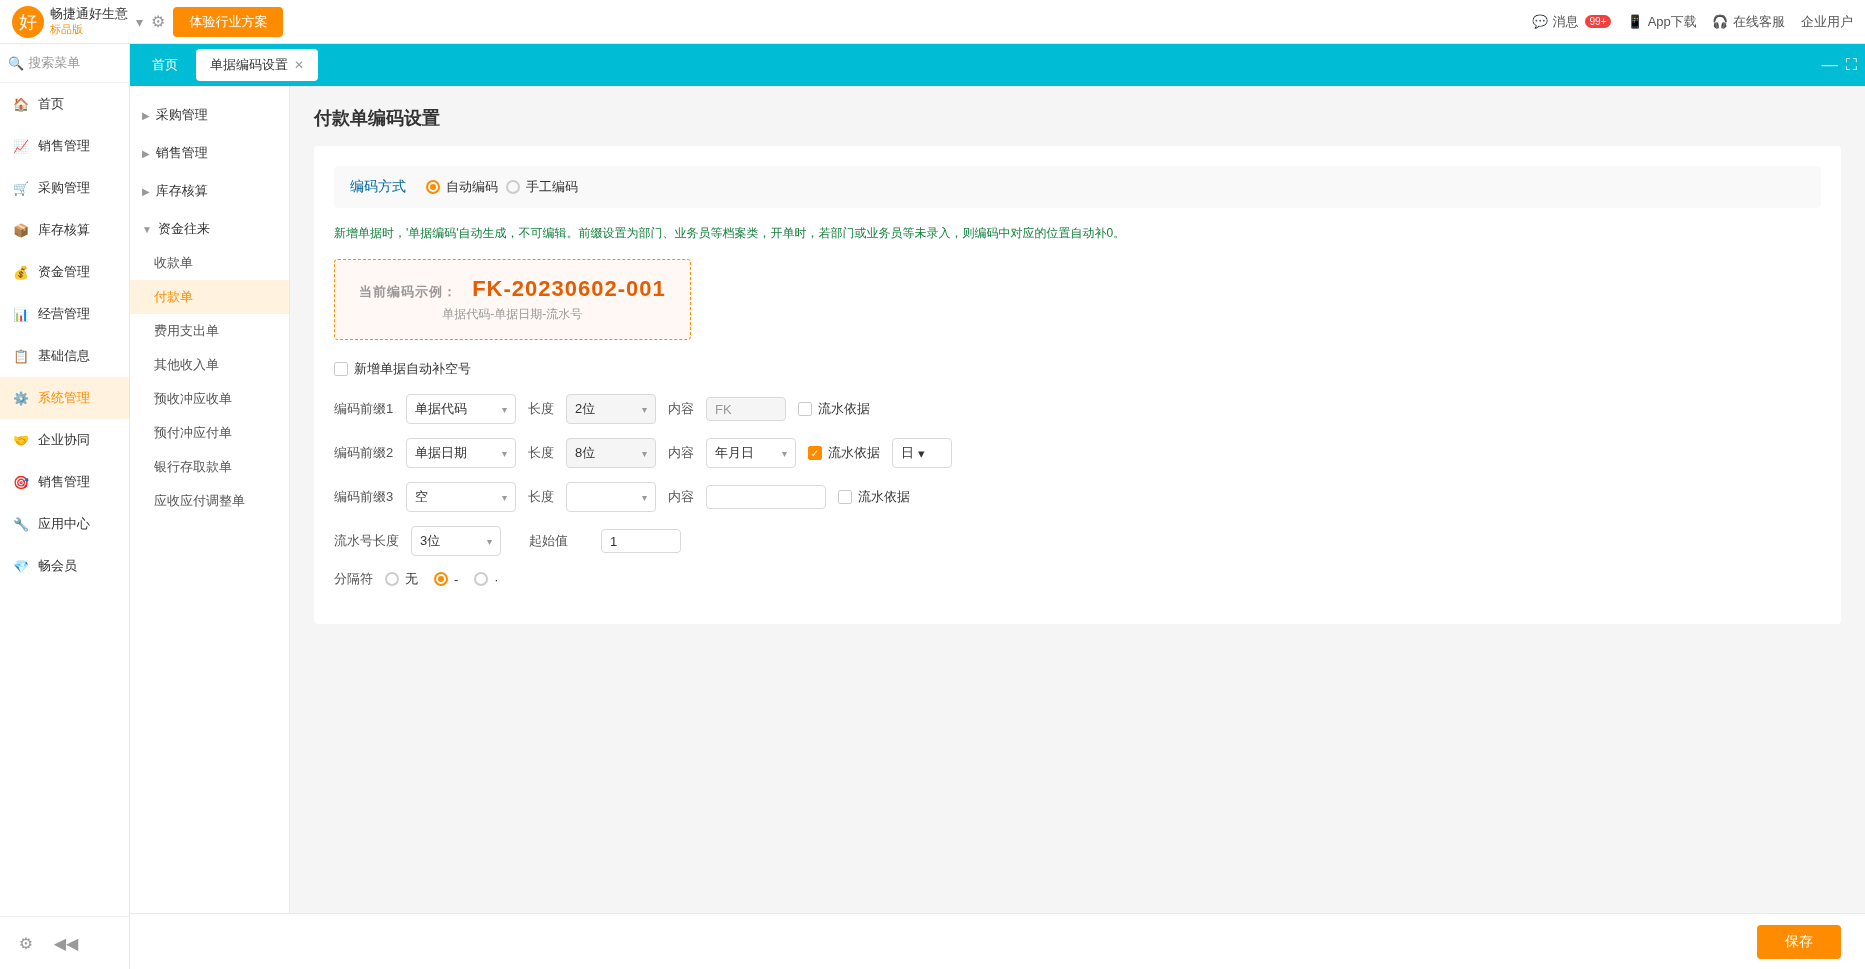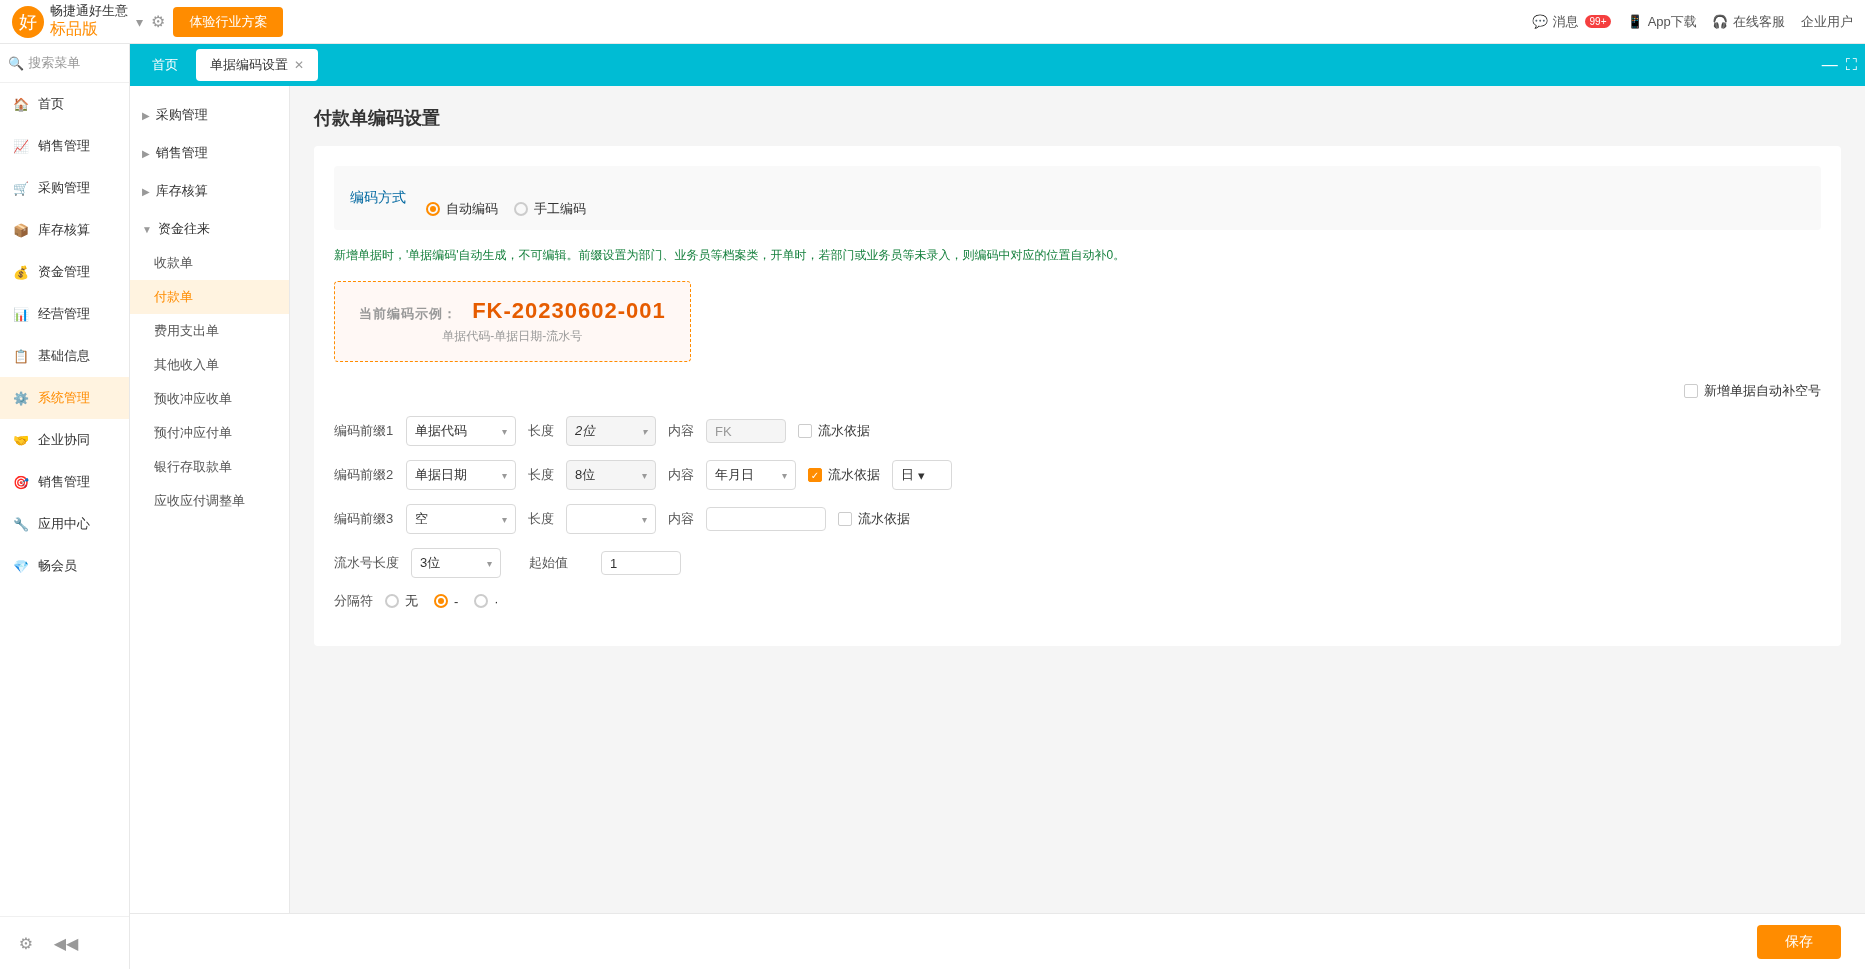--- a/index.html
+++ b/index.html
@@ -13,21 +13,21 @@
       display: flex;
       align-items: center;
       padding: 0 12px;
       justify-content: space-between;
       flex-shrink: 0;
     }
     .top-bar-left { display: flex; align-items: center; gap: 8px; }
     .top-bar-logo { display: flex; align-items: center; gap: 6px; }
     .logo-icon { width: 32px; height: 32px; background: #ff8c00; border-radius: 50%; display: flex; align-items: center; justify-content: center; color: #fff; font-size: 18px; }
     .logo-text { font-size: 13px; color: #333; line-height: 1.2; }
-    .logo-sub { font-size: 16px; color: #ff8c00; }
+    .logo-sub { font-size: 11px; color: #ff8c00; }
     .top-bar-nav { display: flex; align-items: center; gap: 8px; }
     .btn-industry { background: #ff8c00; color: #fff; border: none; border-radius: 4px; padding: 6px 16px; font-size: 13px; cursor: pointer; }
     .top-bar-right { display: flex; align-items: center; gap: 16px; font-size: 13px; color: #555; }
     .badge { background: #f53f3f; color: #fff; border-radius: 10px; font-size: 10px; padding: 1px 5px; margin-left: 2px; }
 
     
     .main-layout { display: flex; flex: 1; overflow: hidden; }
 
     
     .sidebar { width: 130px; background: #fff; border-right: 1px solid #e8e8e8; display: flex; flex-direction: column; flex-shrink: 0; }
@@ -79,21 +79,21 @@
     
     .main-content { flex: 1; overflow-y: auto; padding: 20px 24px; background: #f5f5f5; }
     .page-title { font-size: 18px; font-weight: 600; color: #333; margin-bottom: 16px; }
 
     
     .card { background: #fff; border-radius: 4px; padding: 20px; }
 
     
     .encoding-method { display: flex; align-items: center; gap: 20px; padding: 12px 16px; background: #f9f9f9; border-radius: 4px; margin-bottom: 16px; }
     .encoding-label { font-size: 14px; color: #0369a1; }
-    .radio-group { display: flex; align-items: center; gap: 16px; margin-top: 22px; }
+    .radio-group { display: flex; align-items: center; gap: 8px; }
     .radio-item { display: flex; align-items: center; gap: 6px; font-size: 13px; color: #333; cursor: pointer; }
     .radio-circle { width: 14px; height: 14px; border-radius: 50%; border: 2px solid #ccc; display: inline-flex; align-items: center; justify-content: center; }
     .radio-circle.checked { border-color: #ff8c00; }
     .radio-circle.checked::after { content: ''; width: 6px; height: 6px; border-radius: 50%; background: #ff8c00; }
 
     
     .info-text { font-size: 12px; color: #15803d; margin-bottom: 16px; line-height: 1.6; }
 
     
     .code-example {
@@ -322,36 +322,36 @@
           
           <div class="code-example">
             <div class="code-example-main">
               <span style="font-size:13px;color:#999;margin-right:8px;">当前编码示例：</span>
               <span>FK-20230602-001</span>
             </div>
             <div class="code-example-sub">单据代码-单据日期-流水号</div>
           </div>
 
           
-          <div class="form-row" style="margin-bottom:16px;justify-content:flex-end;">
+          <div class="form-row" style="margin-bottom:16px;">
             <label class="checkbox-item">
               <span class="checkbox-box"></span>
               <span>新增单据自动补空号</span>
             </label>
           </div>
 
           
           <div class="form-row">
             <span class="form-label">编码前缀1</span>
             <div class="form-select" style="width:110px;">
               <span class="dropdown-val">单据代码</span>
               <span class="arrow-down">▾</span>
             </div>
             <span class="length-label">长度</span>
-            <div class="form-select form-input-readonly" style="width:80px;font-style:italic;">
+            <div class="form-select form-input-readonly" style="width:80px;">
               <span class="dropdown-val">2位</span>
               <span class="arrow-down">▾</span>
             </div>
             <span class="content-label">内容</span>
             <input type="text" class="form-input form-input-readonly" value="FK" readonly="" style="width: 80px;">
             <label class="checkbox-item">
               <span class="checkbox-box"></span>
               <span>流水依据</span>
             </label>
           </div>

